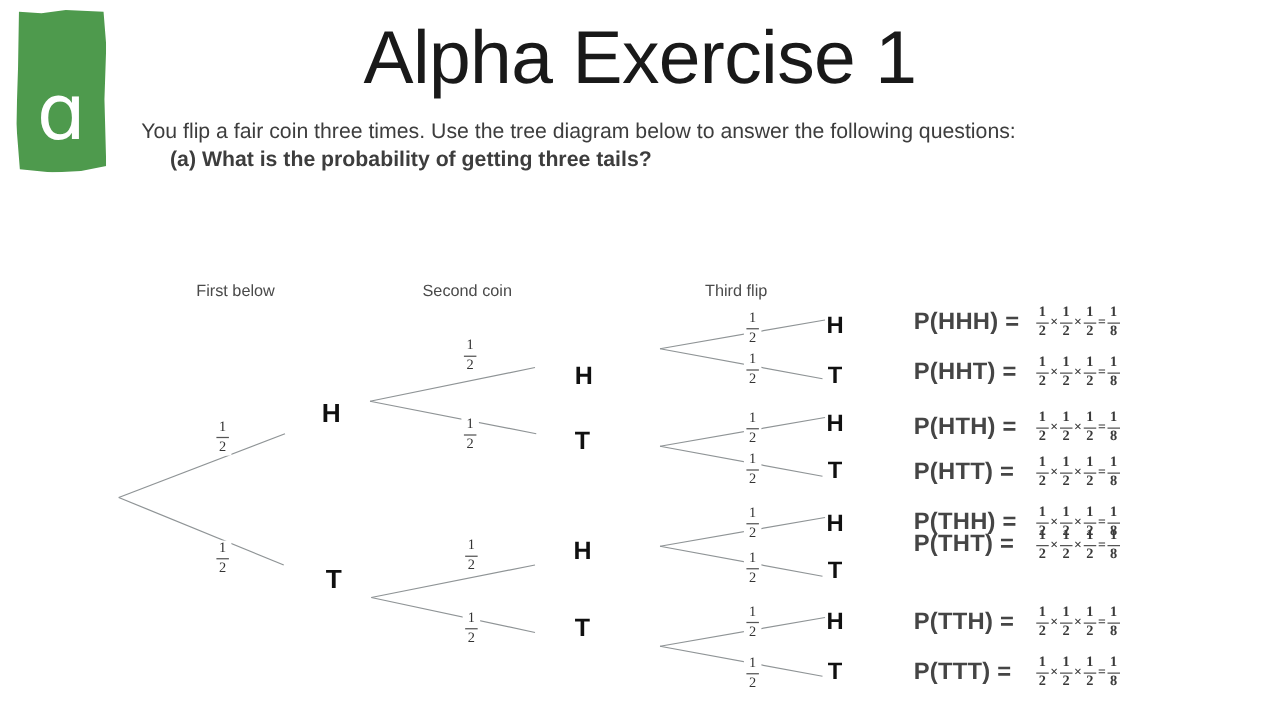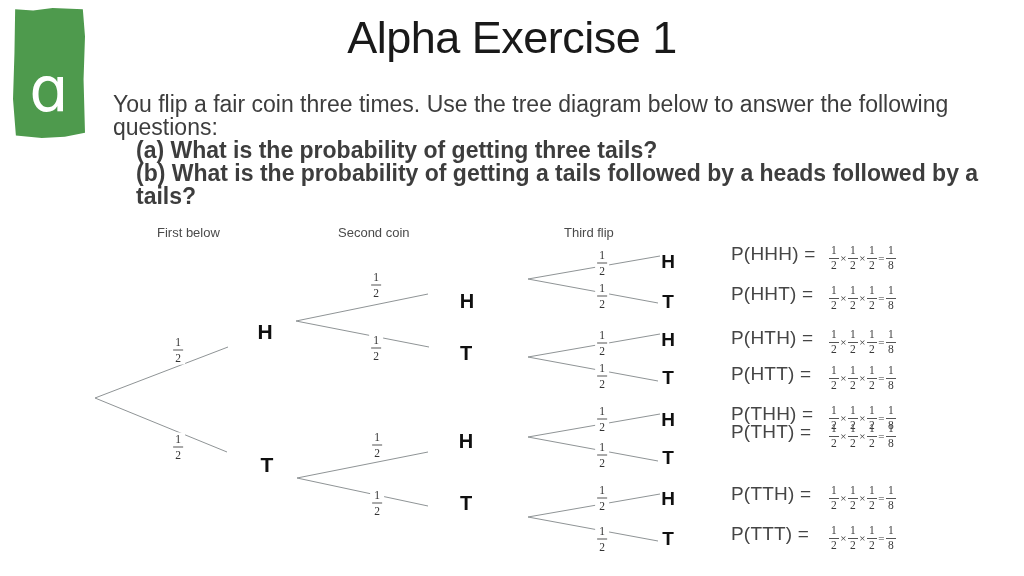--- a/index.html
+++ b/index.html
@@ -15,27 +15,27 @@
     clip-path: polygon(3% 1%, 28% 2%, 55% 0%, 97% 1%, 100% 22%, 98% 55%, 100% 96%, 72% 99%, 40% 100%, 4% 98%, 0% 70%, 2% 35%);
   }
   .logo-letter {
     font-family:"DejaVu Sans","Liberation Sans",sans-serif;
     font-size:62px; line-height:1; color:#ffffff; padding-bottom:17px; font-weight:400;
   }
 
   
   .title {
     position:absolute; left:0; top:13px; width:100%; text-align:center;
-    font-size:45px; font-weight:300; color:#191919; letter-spacing:-0.5px; line-height:1.1;
+    font-size:60px; font-weight:300; color:#191919; letter-spacing:-0.5px; line-height:1.1;
   }
 
   
   .intro-block {
     position:absolute; left:113px; top:93px;
-    font-size:23px; line-height:23px; color:#3d3d3d;
+    font-size:17px; line-height:23px; color:#3d3d3d;
   }
   .question { margin-left:23px;font-weight:bold; }
 
   
   .colhead { position:absolute; top:225px; font-size:13px; color:#4a4a4a; }
 
   
   .tree-svg { position:absolute; left:0; top:0; z-index:1; }
 
   
@@ -53,21 +53,21 @@
     display:flex; flex-direction:column; align-items:center;
     font-family:"Liberation Serif","DejaVu Serif",serif;
     font-size:11.5px; line-height:1; color:#333; background:#fff; padding:1px 2px;
   }
   .fnum { padding:0 2px 1.5px; }
   .fden { border-top:1px solid #555; padding:1.5px 2px 0; }
 
   
   .rrow {
     position:absolute; left:731px; height:30px; z-index:3;
-    display:flex; 
+    display:flex; align-items:center;font-weight:bold;
   }
   .rlabel { font-size:19px; color:#454545; min-width:90px; letter-spacing:0.2px; }
   .rexpr {
     display:flex; align-items:center; margin-left:8px;
     font-family:"Liberation Serif","DejaVu Serif",serif; color:#3a3a3a;
   }
   .efrac { display:flex; flex-direction:column; align-items:center; font-size:11.5px; line-height:1; }
   .eop { font-size:11px; margin:0 1.5px; }
 </style>
 </head>
@@ -77,21 +77,20 @@
 
   <div class="logo" id="logo-box" style="background: rgb(78, 154, 77);">
     <span class="logo-letter">ɑ</span>
   </div>
 
   <div class="title">Alpha Exercise 1</div>
 
   <div class="intro-block">
     <div>You flip a fair coin three times. Use the tree diagram below to answer the following questions:</div>
     <div class="question">(a) What is the probability of getting three tails?</div>
-    <div class="question">(b) What is the probability of getting a tails followed by a heads followed by a tails?</div>
   </div>
 
   <div class="colhead" style="left:157px">First below</div>
   <div class="colhead" style="left:338px">Second coin</div>
   <div class="colhead" style="left:564px">Third flip</div>
 
   <svg class="tree-svg" width="1024" height="576" viewBox="0 0 1024 576">
     <g stroke="#8f9496" stroke-width="1">
       <line x1="95" y1="398" x2="228" y2="347"></line>
       <line x1="95" y1="398" x2="227" y2="452"></line>

